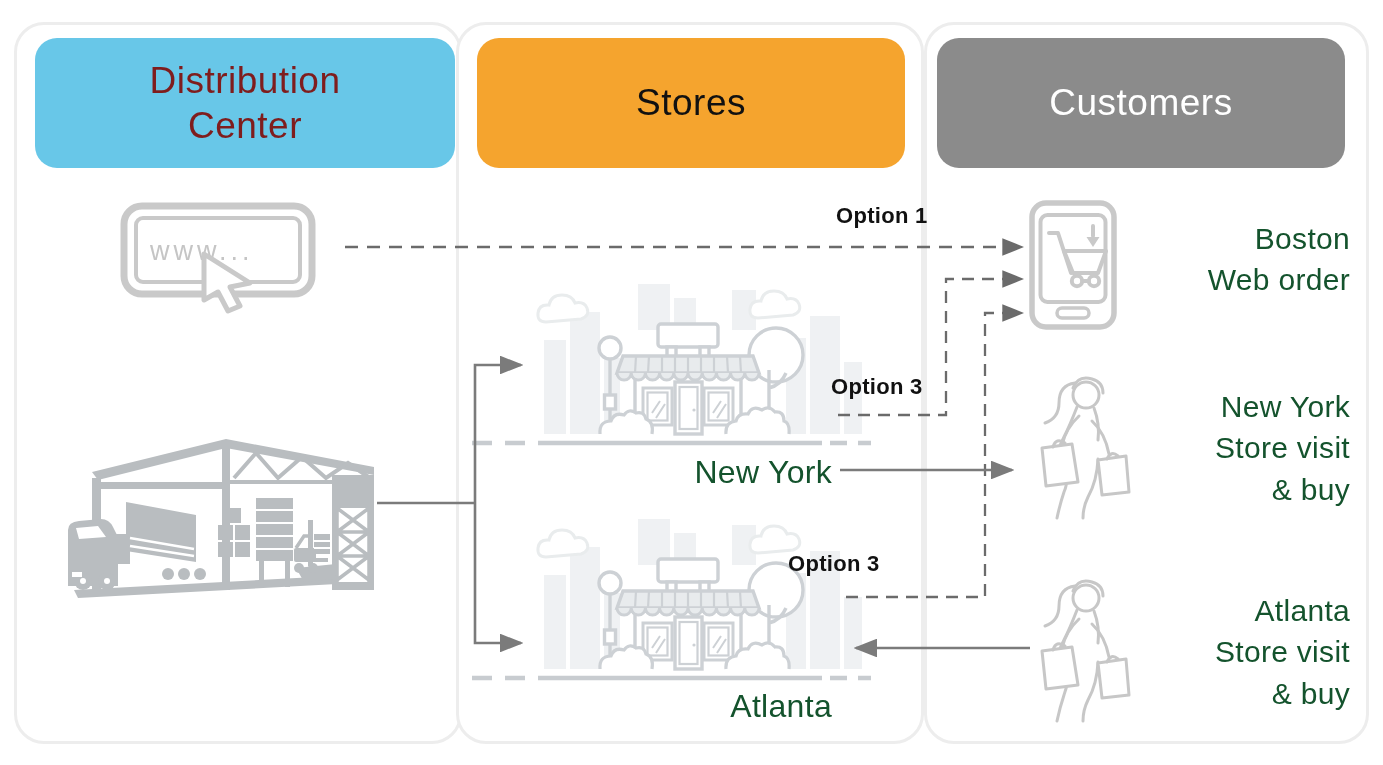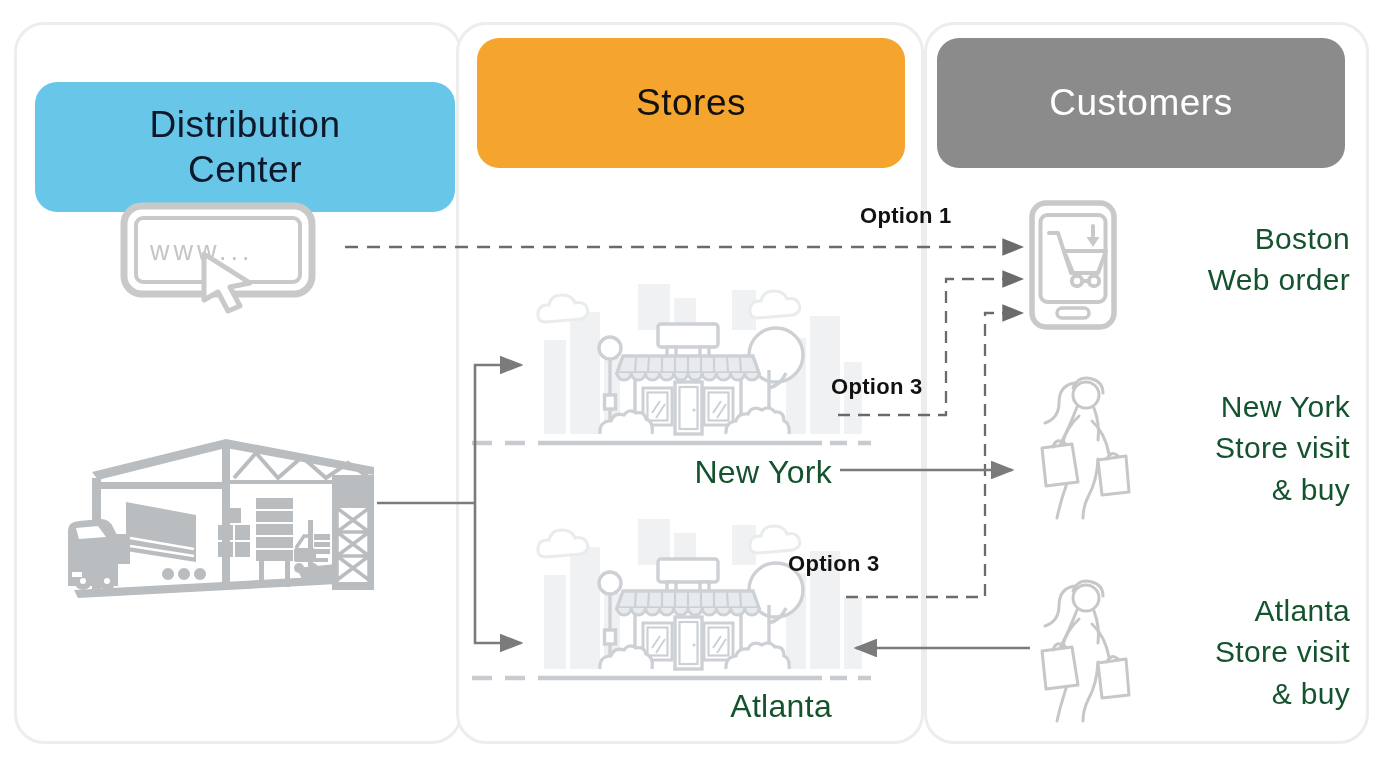--- a/index.html
+++ b/index.html
@@ -16,21 +16,21 @@
 </style>
 </head>
 <body>
 
 <div id="stage">
 
   <div class="panel" style="left:14px;width:448px;"></div>
   <div class="panel" style="left:456px;width:468px;"></div>
   <div class="panel" style="left:924px;width:445px;"></div>
 
-  <div class="hdr" style="left:35px;width:420px;background:#68C7E8;color:#0f172a;margin-top:44px;">
+  <div class="hdr" style="left:35px;width:420px;background:#68C7E8;color:#7f1d1d;">
     <span>Distribution Center</span>
   </div>
   <div class="hdr" style="left:937px;width:408px;background:#8B8B8B;color:#fff;">
     <span>Customers</span>
   </div>
   <div class="hdr" style="left:477px;width:428px;background:#F5A42E;color:#111;">
     <span>Stores</span>
   </div>
 
   <svg width="0" height="0" style="position:absolute;" aria-hidden="true">
@@ -227,21 +227,21 @@
     <path d="M838,415 H946 V279 H1022" fill="none" stroke="#6b6b6b" stroke-width="2.3" stroke-dasharray="12 8" marker-end="url(#arrDash)"></path>
     <path d="M846,597 H985 V313 H1022" fill="none" stroke="#6b6b6b" stroke-width="2.3" stroke-dasharray="12 8" marker-end="url(#arrDash)"></path>
 
     <path d="M377,503 H475" fill="none" stroke="#7b7b7b" stroke-width="2.6"></path>
     <path d="M475,503 V365 H521" fill="none" stroke="#7b7b7b" stroke-width="2.6" marker-end="url(#arrSolid)"></path>
     <path d="M475,503 V643 H521" fill="none" stroke="#7b7b7b" stroke-width="2.6" marker-end="url(#arrSolid)"></path>
     <path d="M840,470 H1012" fill="none" stroke="#7b7b7b" stroke-width="2.6" marker-end="url(#arrSolid)"></path>
     <path d="M1030,648 H856" fill="none" stroke="#7b7b7b" stroke-width="2.6" marker-end="url(#arrSolid)"></path>
   </svg>
 
-  <div class="optlabel" style="left:860px;top:203px;">Option 1</div>
+  <div class="optlabel" style="left:836px;top:203px;">Option 1</div>
   <div class="optlabel" style="left:831px;top:374px;">Option 3</div>
   <div class="optlabel" style="left:788px;top:551px;">Option 3</div>
 
   <div class="nodelabel" style="left:538px;top:450px;width:294px;font-size:32px;">New York</div>
   <div class="nodelabel" style="left:538px;top:684px;width:294px;font-size:32px;">Atlanta</div>
   <div class="nodelabel" style="left:1125px;top:218px;width:225px;font-size:30px;">Boston
 Web order</div>
   <div class="nodelabel" style="left:1125px;top:386px;width:225px;font-size:30px;">New York
 Store visit
 &amp; buy</div>

